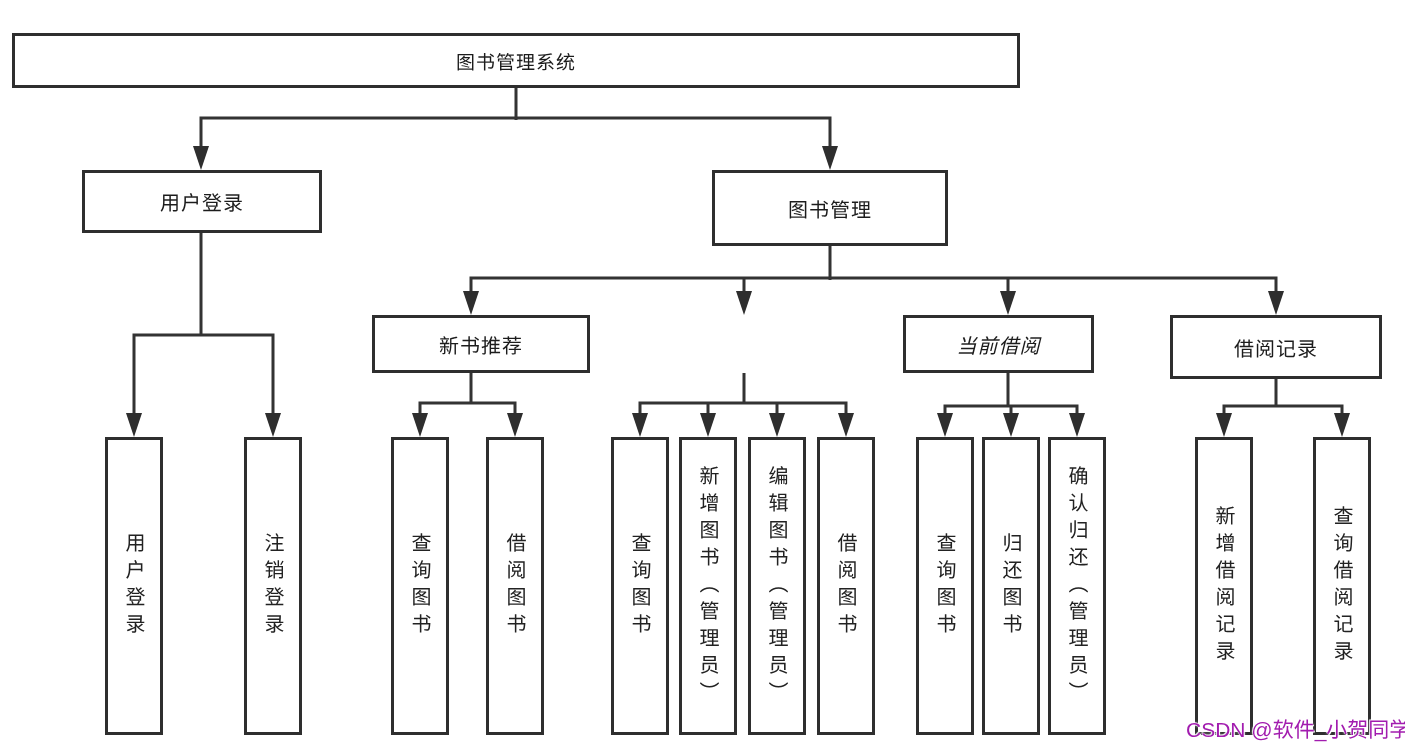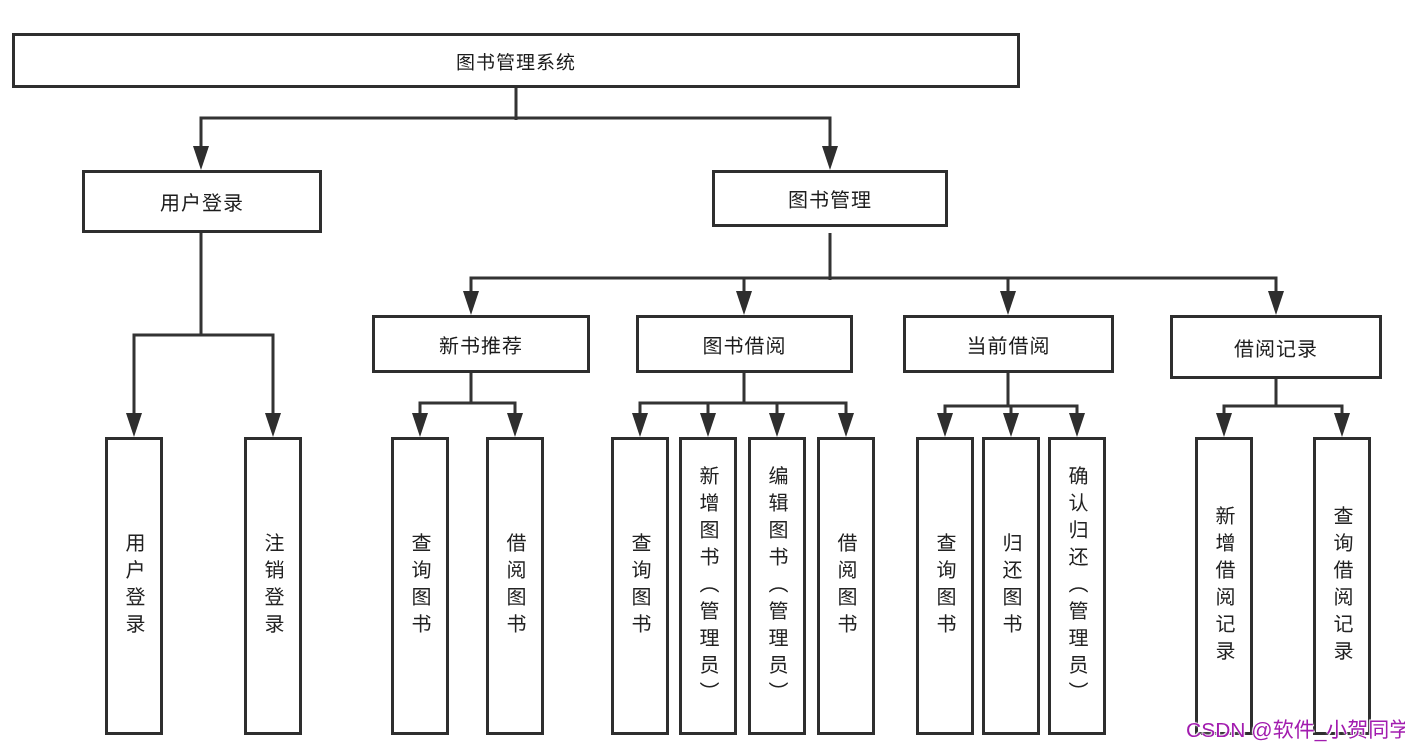--- a/index.html
+++ b/index.html
@@ -110,31 +110,28 @@
     </g>
   </svg>
 
   <div class="box lvl-root" style="left:12px; top:13px; width:1008px; height:55px;">
     <span>图书管理系统</span>
   </div>
 
   <div class="box lvl-mid" style="left:82px; top:170px; width:240px; height:63px;">
     <span>用户登录</span>
   </div>
-  <div class="box lvl-mid" style="left:712px; top:170px; width:236px; height:57px;">
+  <div class="box lvl-mid" style="left:712px; top:170px; width:236px; height:76px;">
     <span>图书管理</span>
   </div>
 
   <div class="box lvl-mid" style="left:362px; top:315px; width:218px; height:58px;margin-left:10px;">
     <span>新书推荐</span>
   </div>
-  <div class="box lvl-mid" style="left:636px; top:315px; width:217px; height:58px;">
-    <span>图书借阅</span>
-  </div>
-  <div class="box lvl-mid" style="left:903px; top:315px; width:211px; height:58px;">
+  <div class="box lvl-mid" style="left:903px; top:315px; width:191px; height:58px;font-style:italic;">
     <span>当前借阅</span>
   </div>
   <div class="box lvl-mid" style="left:1170px; top:315px; width:212px; height:64px;">
     <span>借阅记录</span>
   </div>
 
   <div class="box leaf" style="left:105px;">
     <span class="vtext">用户登录</span>
   </div>
   <div class="box leaf" style="left:244px;">

